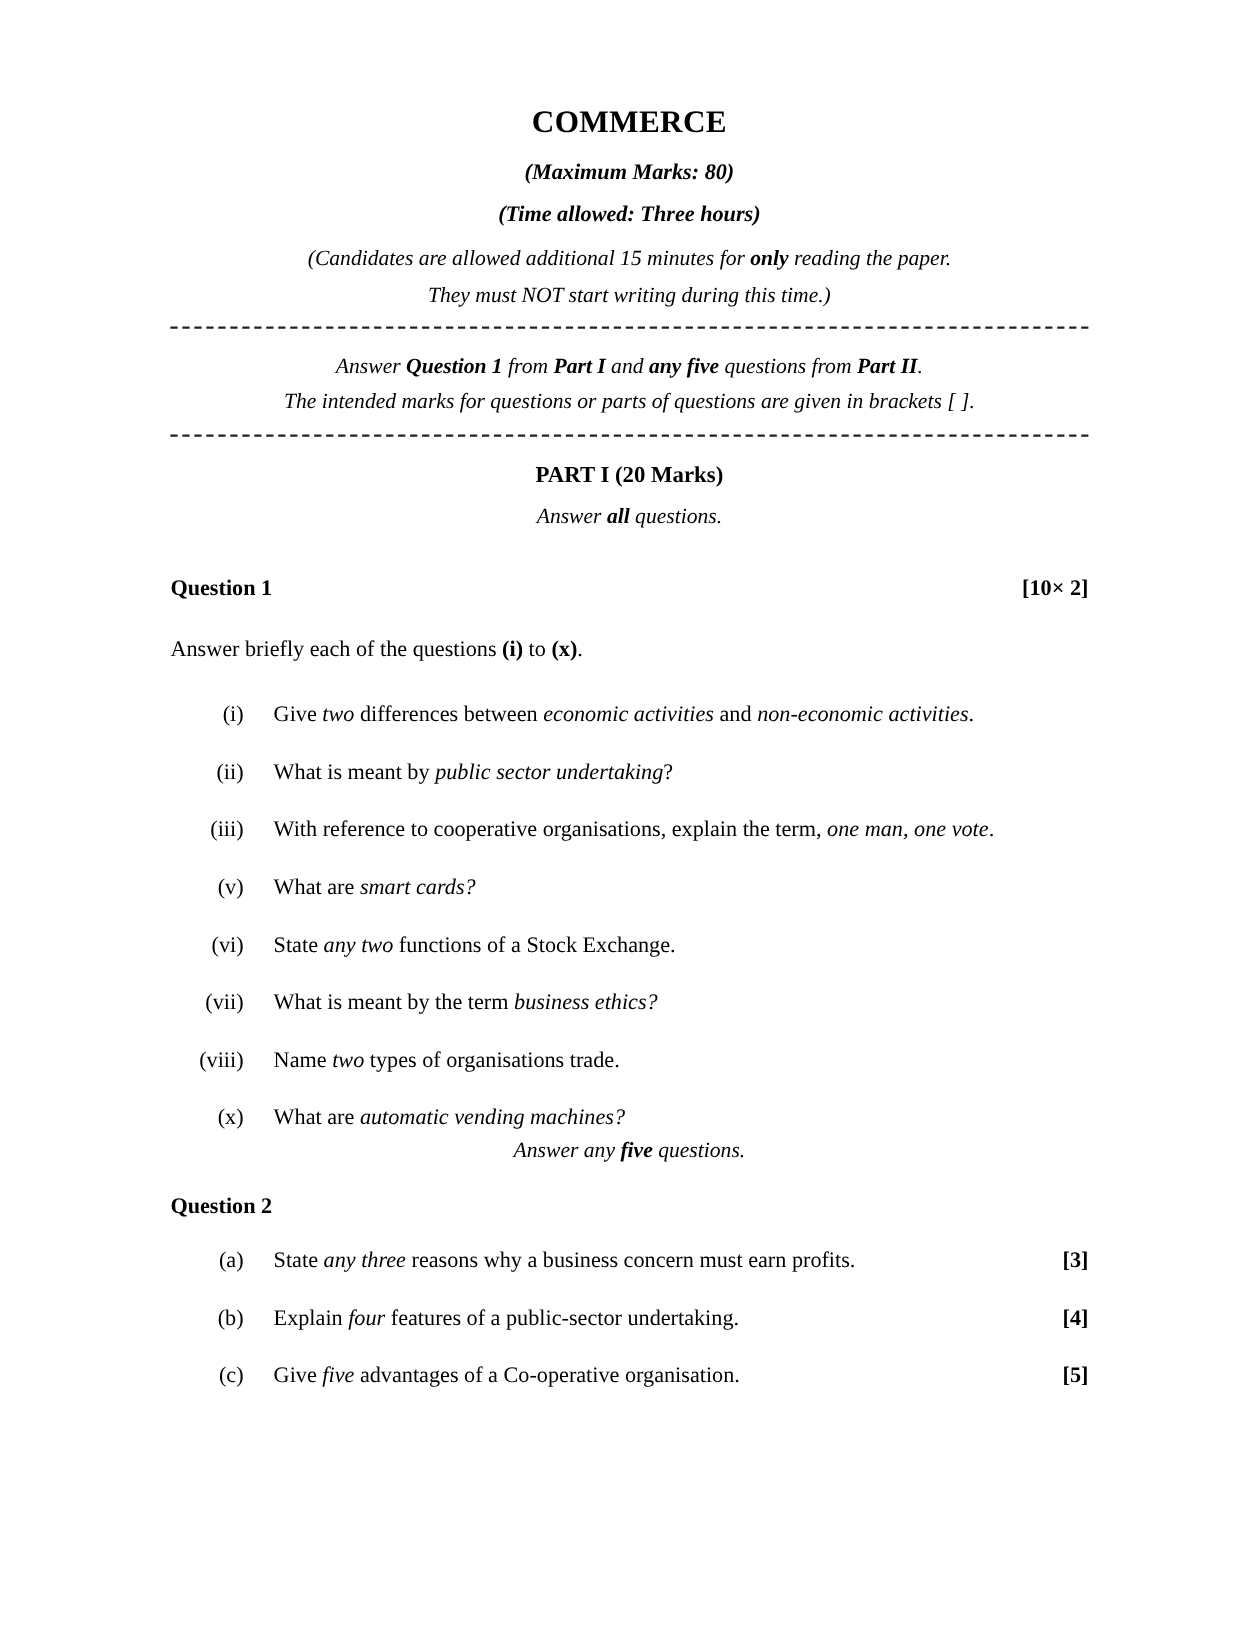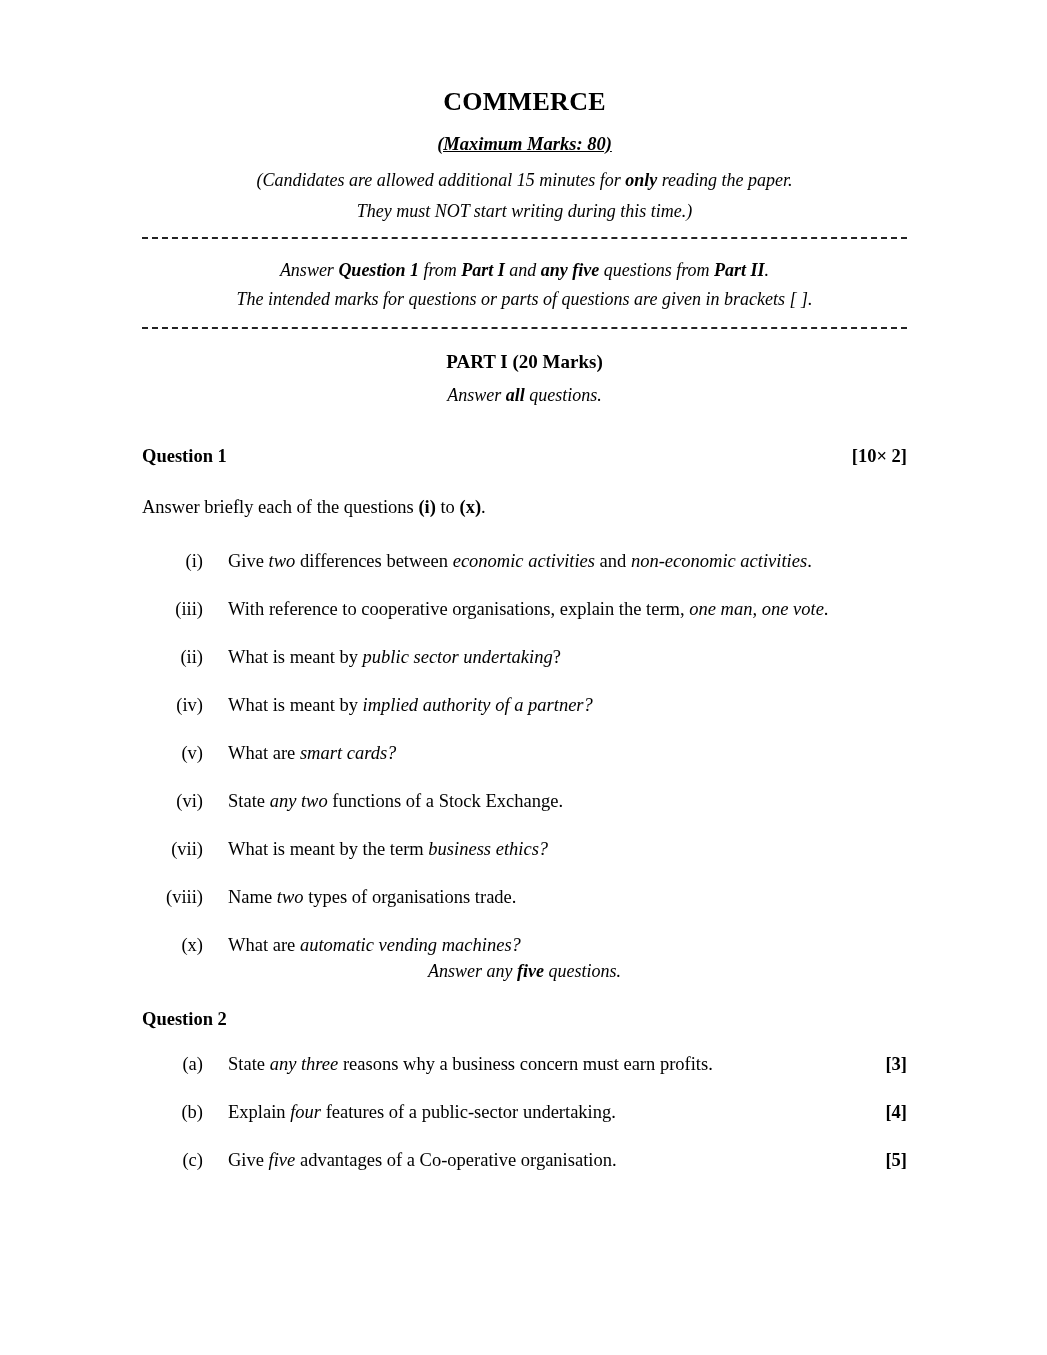--- a/index.html
+++ b/index.html
@@ -33,21 +33,20 @@
     margin-top: 88px;
     line-height: 1.1;
   }
   .subtitle {
     text-align: center;
     font-weight: bold;
     font-style: italic;
     font-size: 18.5px;
     margin-top: 16px;
     line-height: 1.2;
-    text-decoration: underline;
   }
   .subtitle.t2 { margin-top: 13px; }
 
   .note-line {
     text-align: center;
     font-style: italic;
     font-size: 18px;
     margin-top: 14px;
     line-height: 1.25;
   }
@@ -136,20 +135,21 @@
   .item i { font-style: italic; }
 </style>
 </head>
 <body>
 
 <div class="page">
 
   <div class="doc-title">COMMERCE</div>
 
   <div class="subtitle">(Maximum Marks: 80)</div>
+  <div class="subtitle t2">(Time allowed: Three hours)</div>
 
   <div class="note-line"><span>(Candidates are allowed additional 15 minutes for </span><b>only</b><span> reading the paper.</span></div>
   <div class="note-line n2">They must NOT start writing during this time.)</div>
 
   <div class="rule-wrap rule-top">
       <hr class="rule">
     </div>
 
   <div class="instr i1"><span>Answer </span><b>Question 1</b><span> from </span><b>Part I</b><span> and </span><b>any five</b><span> questions from </span><b>Part II</b><span>.</span></div>
   <div class="instr i2">The intended marks for questions or parts of questions are given in brackets [ ].</div>
@@ -167,30 +167,26 @@
   </div>
 
   <div class="lead-line" style="margin-top:28px;"><span>Answer briefly each of the questions </span><b>(i)</b><span> to </span><b>(x)</b><span>.</span></div>
 
   <div id="q1-items">
       <div class="item" style="margin-top: 30px;">
         <span class="num">(i)</span>
         <span class="body"><span>Give </span><i>two</i><span> differences between </span><i>economic activities</i><span> and </span><i>non-economic activities</i><span>.</span></span>
       </div>
       <div class="item" style="margin-top: 24px;">
+        <span class="num">(ii)</span>
+        <span class="body"><span>What is meant by </span><i>public sector undertaking</i><span>?</span></span>
+      </div>
+      <div class="item" style="margin-top: 24px;">
         <span class="num">(iii)</span>
         <span class="body"><span>With reference to cooperative organisations, explain the term, </span><i>one man, one vote</i><span>.</span></span>
-      </div>
-      <div class="item" style="margin-top: 24px;">
-        <span class="num">(ii)</span>
-        <span class="body"><span>What is meant by </span><i>public sector undertaking</i><span>?</span></span>
-      </div>
-      <div class="item" style="margin-top: 24px;">
-        <span class="num">(iv)</span>
-        <span class="body"><span>What is meant by </span><i>implied authority of a partner?</i></span>
       </div>
       <div class="item" style="margin-top: 24px;">
         <span class="num">(v)</span>
         <span class="body"><span>What are </span><i>smart cards?</i></span>
       </div>
       <div class="item" style="margin-top: 24px;">
         <span class="num">(vi)</span>
         <span class="body"><span>State </span><i>any two</i><span> functions of a Stock Exchange.</span></span>
       </div>
       <div class="item" style="margin-top: 24px;">

